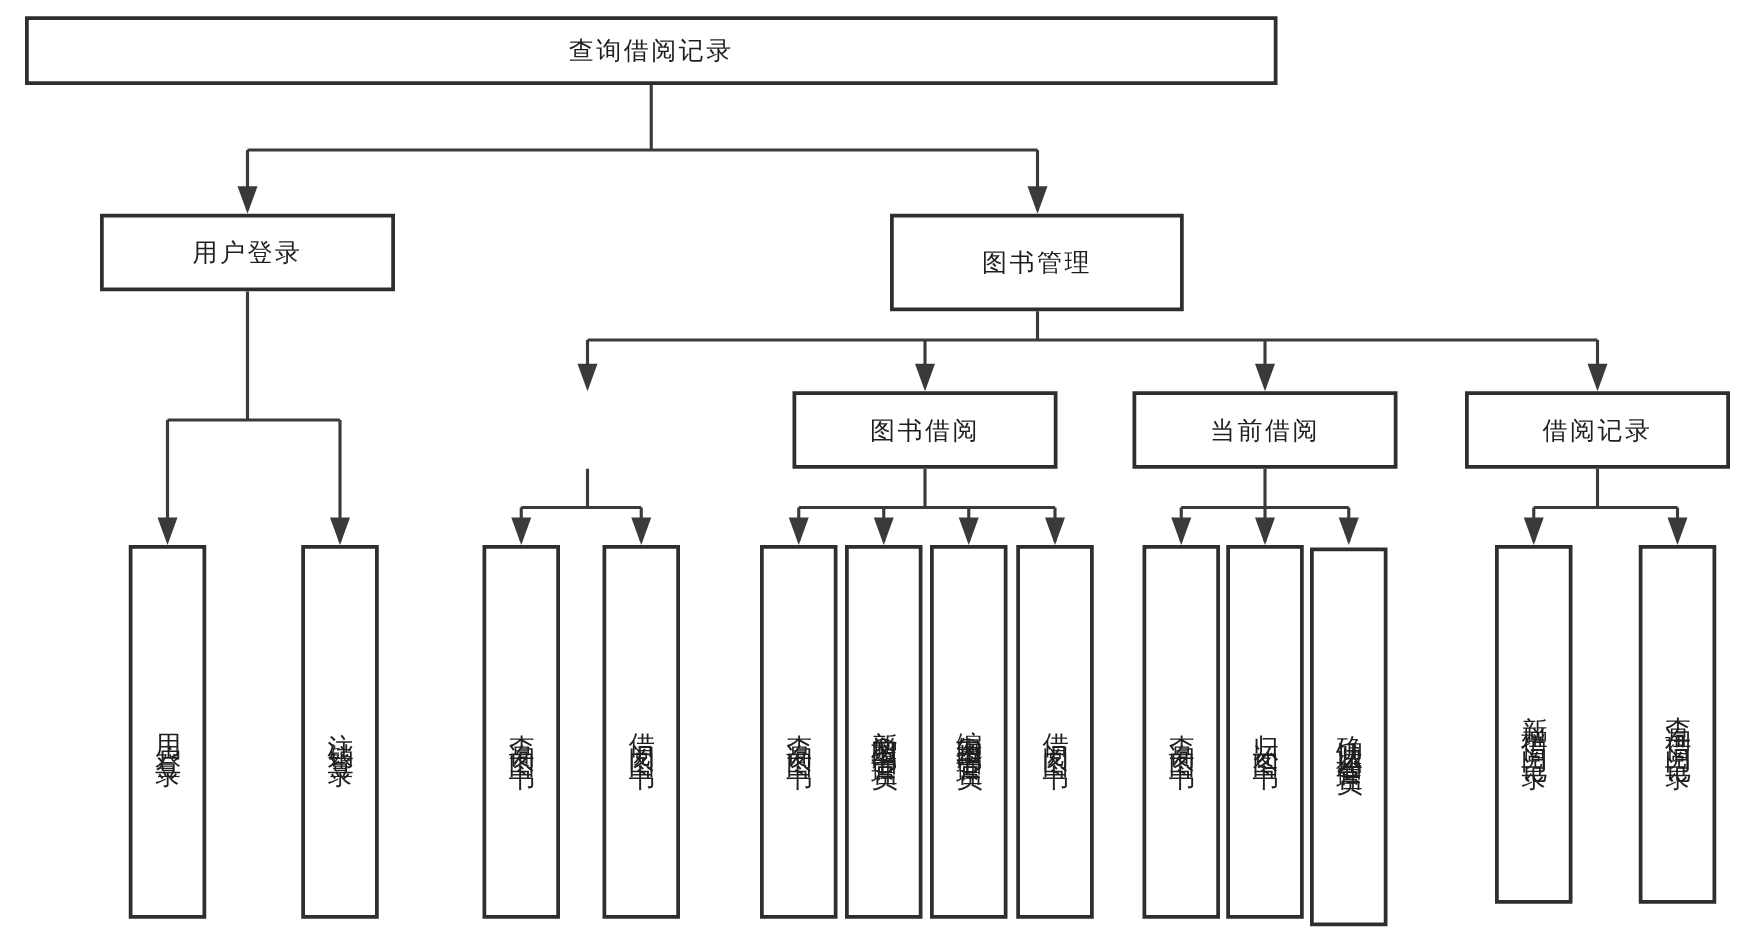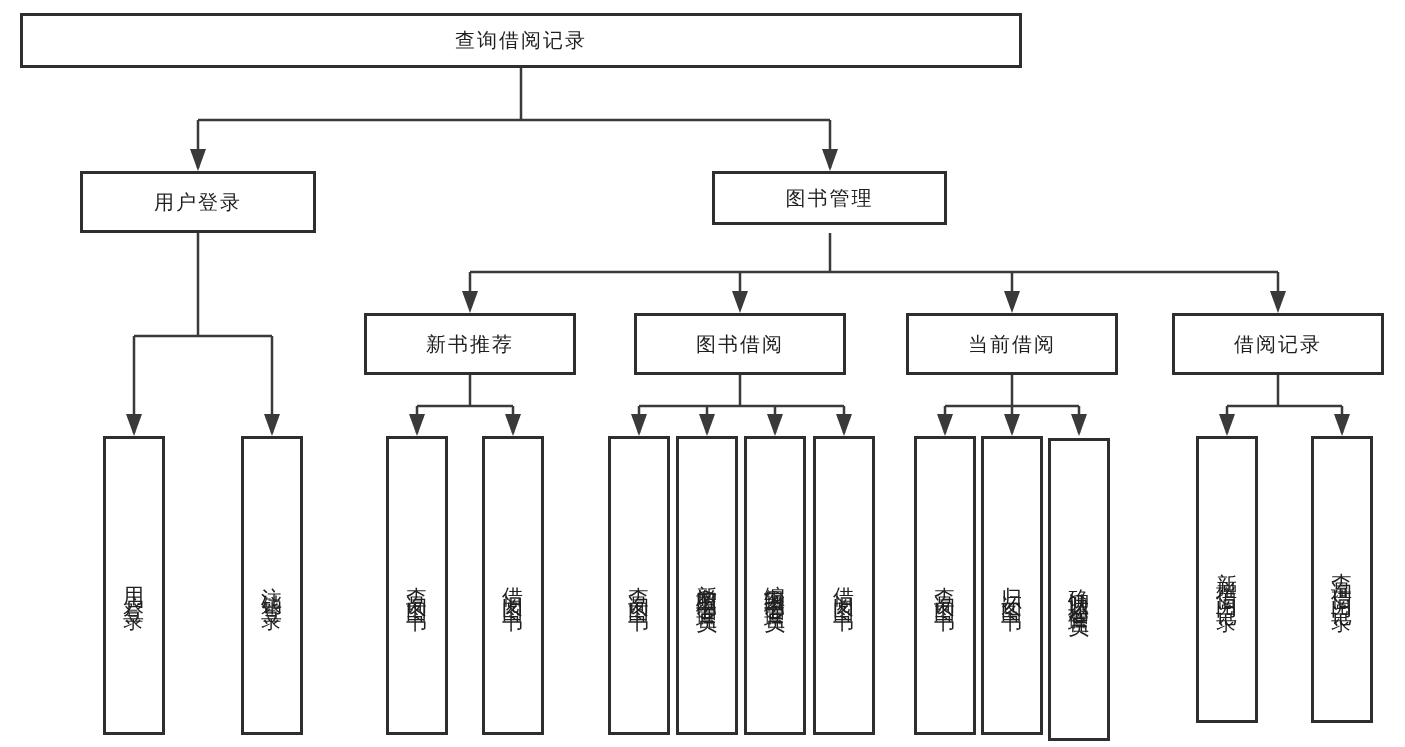--- a/index.html
+++ b/index.html
@@ -97,23 +97,22 @@
       <polygon points="1004,414 1020,414 1012,436"></polygon>
       <polygon points="1071,414 1087,414 1079,436"></polygon>
       <polygon points="1219,414 1235,414 1227,436"></polygon>
       <polygon points="1334,414 1350,414 1342,436"></polygon>
     </g>
   </svg>
 
   <div class="box hbox" style="left:20px;top:13px;width:1002px;height:55px">查询借阅记录</div>
 
   <div class="box hbox" style="left:80px;top:171px;width:236px;height:62px">用户登录</div>
-  <div class="box hbox" style="left:712px;top:171px;width:235px;height:54px">图书管理</div>
+  <div class="box hbox" style="left:712px;top:171px;width:235px;height:78px">图书管理</div>
 
-  <div class="box hbox" style="left:364px;top:313px;width:212px;height:62px">新书推荐</div>
   <div class="box hbox" style="left:906px;top:313px;width:212px;height:62px">当前借阅</div>
   <div class="box hbox" style="left:634px;top:313px;width:212px;height:62px">图书借阅</div>
   <div class="box hbox" style="left:1172px;top:313px;width:212px;height:62px">借阅记录</div>
 
   <div class="box" style="left:103px;top:436px;width:62px;height:299px">
     <span class="vtext">用户登录</span>
   </div>
   <div class="box" style="left:241px;top:436px;width:62px;height:299px">
     <span class="vtext">注销登录</span>
   </div>

